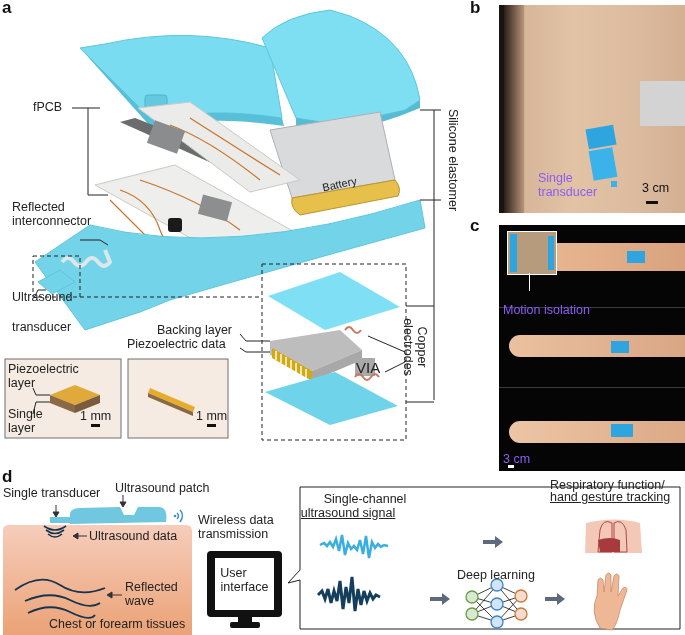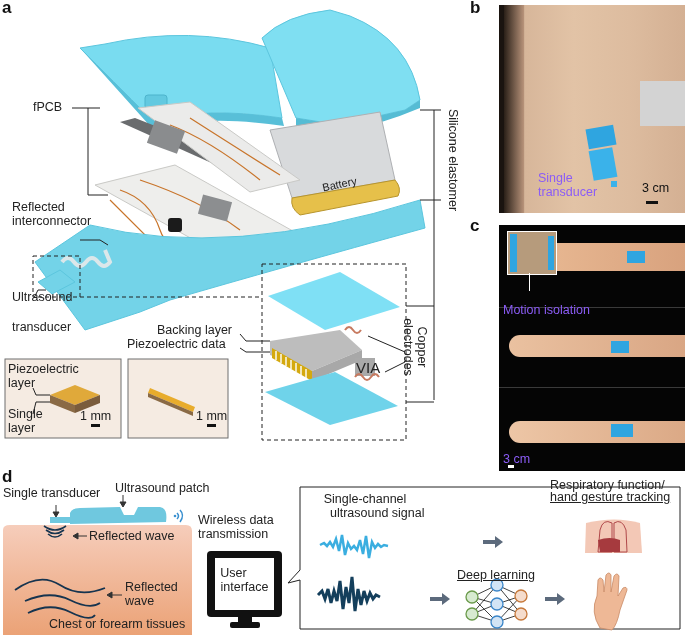--- a/index.html
+++ b/index.html
@@ -244,25 +244,25 @@
   <path d="M586,523 Q615,516 640,523 L642,553 L585,553 Z" fill="#f3c8b6"></path>
   <path d="M600,530 Q603,518 612,523 L612,552 L598,552 Z" fill="none" stroke="#b0484a" stroke-width="1"></path>
   <path d="M614,523 Q622,518 626,530 L627,552 L614,552 Z" fill="none" stroke="#b0484a" stroke-width="1"></path>
   <path d="M598,540 Q610,536 620,540 L620,552 L600,552 Z" fill="#a63a3e"></path>
 
   <path d="M600,628 Q590,612 597,596 L598,580 Q600,576 603,580 L604,592 L606,575 Q609,571 611,575 L611,592 L614,576 Q617,572 619,576 L618,596 L623,588 Q627,586 627,590 L620,610 Q617,625 612,630 Z" fill="#eeb896" stroke="#c98a66" stroke-width="0.8"></path>
 </svg>
 
 <div class="lbl" style="left:3px;top:486px;">Single transducer</div>
 <div class="lbl" style="left:115px;top:481px;">Ultrasound patch</div>
-<div class="lbl" style="left:89px;top:529px;">Reflected wave</div>
+<div class="lbl" style="left:89px;top:529px;">Ultrasound data</div>
 <div class="lbl" style="left:125px;top:580px;">Reflected</div>
 <div class="lbl" style="left:125px;top:594px;">wave</div>
 <div class="lbl" style="left:49px;top:617px;">Chest or forearm tissues</div>
 <div class="lbl" style="left:198px;top:513px;">Wireless data</div>
 <div class="lbl" style="left:198px;top:527px;">transmission</div>
 <div class="lbl" style="left:215px;top:566px;width:37px;text-align:center;">User</div>
 <div class="lbl" style="left:215px;top:580px;width:59px;text-align:center;">interface</div>
 <div class="lbl" style="left:315px;top:492px;width:100px;text-align:center;">Single-channel</div>
-<div class="lbl" style="left:330px;top:506px;width:100px;">ultrasound signal</div>
-<div class="lbl" style="left:457px;top:568px;text-decoration:underline;">Deep learning</div>
+<div class="lbl" style="left:298px;top:506px;width:100px;text-align:center;text-decoration:underline;">ultrasound signal</div>
+<div class="lbl" style="left:457px;top:568px;">Deep learning</div>
 <div class="lbl" style="left:550px;top:478px;width:132px;text-align:left;">Respiratory function/</div>
 <div class="lbl" style="left:550px;top:490px;width:132px;text-align:left;text-decoration:underline;">hand gesture tracking</div>
 
 </body></html>

